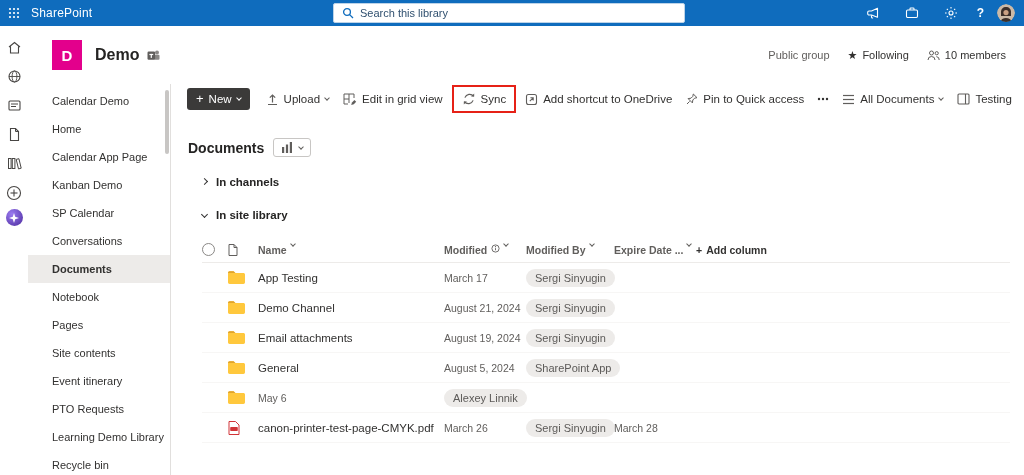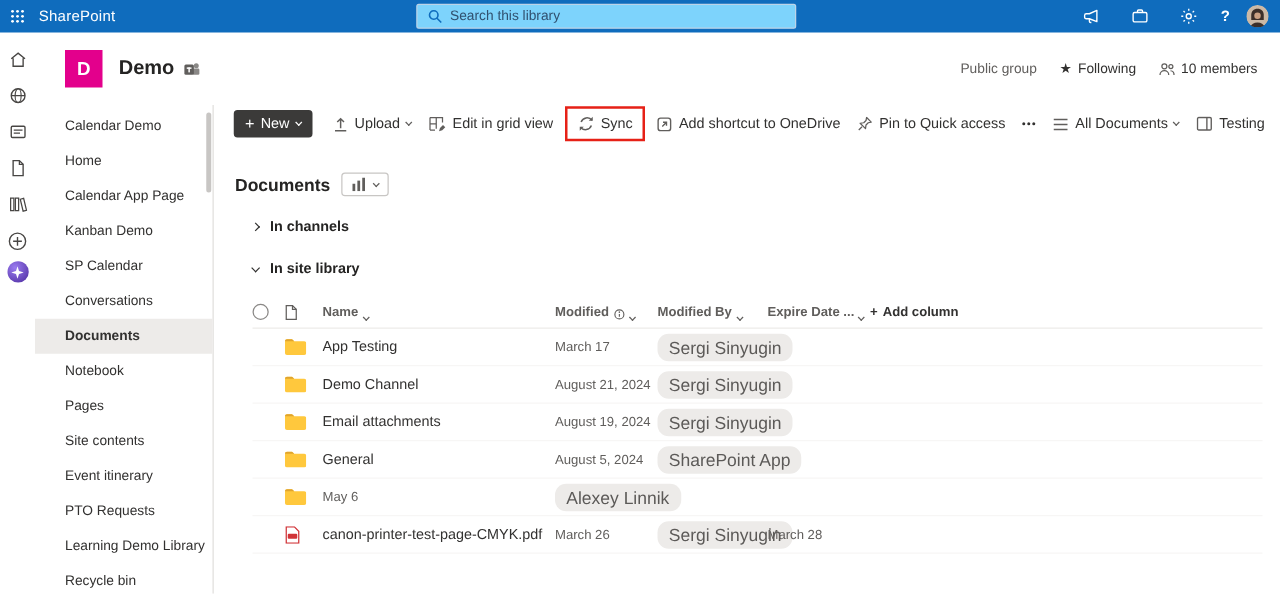--- a/index.html
+++ b/index.html
@@ -6,21 +6,21 @@
   html,body{width:1024px;height:475px;}
   body{position:relative;overflow:hidden;background:#fff;color:#323130;
        font-family:"Liberation Sans","DejaVu Sans",sans-serif;font-size:12px;}
   button{cursor:pointer;color:inherit;}
   svg{display:block;}
 
   
   .suite-bar{position:absolute;left:0;top:0;right:0;height:26px;background:#0f6cbd;display:flex;align-items:center;z-index:20;}
   .waffle{width:28px;height:26px;display:flex;align-items:center;justify-content:center;}
   .suite-title{color:#fff;font-weight:normal;font-size:12px;margin-left:3px;letter-spacing:.2px;}
-  .suite-search{position:absolute;left:333px;top:3px;width:304px;height:20px;background:#7dd3fc;border:1px solid #bcd3e8;border-radius:2px;display:flex;align-items:center;gap:6px;padding:0 8px;}
+  .suite-search{position:absolute;left:333px;top:3px;width:352px;height:20px;background:#ffffff;border:1px solid #bcd3e8;border-radius:2px;display:flex;align-items:center;gap:6px;padding:0 8px;}
   .suite-search input{flex:1;font-size:11px;color:#30506f;outline:none;min-width:0;}
   .suite-search input::placeholder{color:#30506f;opacity:1;}
   .suite-icons{margin-left:auto;display:flex;align-items:center;gap:13px;padding-right:9px;height:100%;}
   .help-btn{color:#fff;font-size:12px;font-weight:bold;line-height:1;}
   .avatar{width:18px;height:18px;border-radius:50%;overflow:hidden;padding:0;}
 
   
   .app-bar{position:absolute;left:0;top:26px;bottom:0;width:28px;background:#fff;display:flex;flex-direction:column;align-items:center;padding-top:14px;gap:14px;z-index:10;}
   .app-bar button{display:flex;align-items:center;justify-content:center;}
   .sparkle{width:17px;height:17px;border-radius:50%;background:radial-gradient(circle at 35% 30%,#9a7bf0,#4b2a9d);display:flex;align-items:center;justify-content:center;margin-top:-6px;}
@@ -57,26 +57,26 @@
 
   .doc-head{display:flex;align-items:center;gap:9px;margin:24px 0 0 16px;}
   .doc-title{font-size:14px;font-weight:bold;color:#252423;}
   .view-pill{display:flex;align-items:center;gap:6px;border:1px solid #c8c6c4;border-radius:3px;padding:3px 7px;background:#fff;}
 
   .section-row{display:flex;align-items:center;gap:9px;margin:17px 0 0 26px;font-size:11.5px;font-weight:bold;color:#252423;padding:2px 4px;}
 
   .table{margin:14px 14px 0 30px;}
   .thead,.trow{display:grid;grid-template-columns:26px 30px 186px 82px 88px 82px 110px;align-items:center;}
   .thead{height:26px;border-bottom:1px solid #edebe9;font-size:10.5px;color:#605e5c;font-weight:bold;}
-  .th{display:flex;align-items:flex-end;gap:4px;white-space:nowrap;}
+  .th{display:flex;align-items:flex-start;gap:4px;white-space:nowrap;}
   .trow{height:30px;border-bottom:1px solid #f7f6f5;font-size:11.5px;}
   .circle{width:13px;height:13px;border:1px solid #8a8886;border-radius:50%;}
   .c-name{color:#323130;white-space:nowrap;overflow:hidden;text-overflow:ellipsis;padding-right:8px;}
   .c-mod,.c-exp{font-size:10.5px;color:#605e5c;}
-  .pill{display:inline-block;background:#edebe9;border-radius:9px;padding:3px 9px;font-size:14px;color:#5c5a58;white-space:nowrap;}
+  .pill{display:inline-block;background:#edebe9;border-radius:9px;padding:3px 9px;font-size:11px;color:#5c5a58;white-space:nowrap;}
   .pill:empty{display:none;}
   .add-col{display:flex;align-items:center;gap:4px;color:#323130;font-size:10.5px;font-weight:bold;}
 </style>
 </head>
 <body>
 
 <header class="suite-bar">
   <button class="waffle">
     <svg width="12" height="12" viewBox="0 0 12 12">
         <g fill="#fff">

